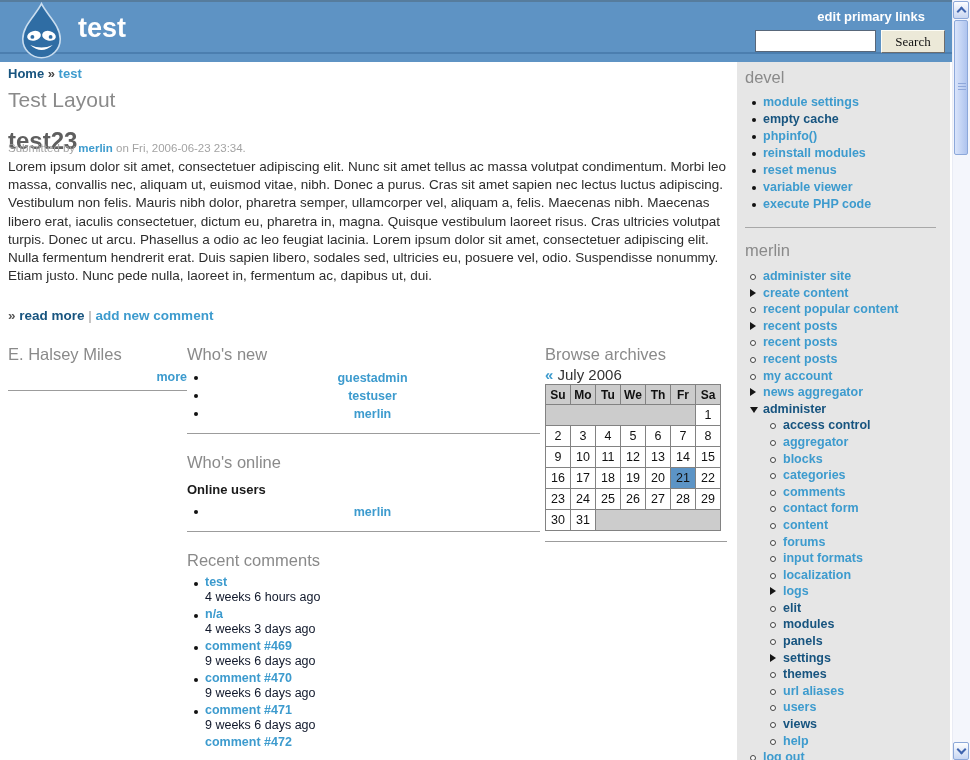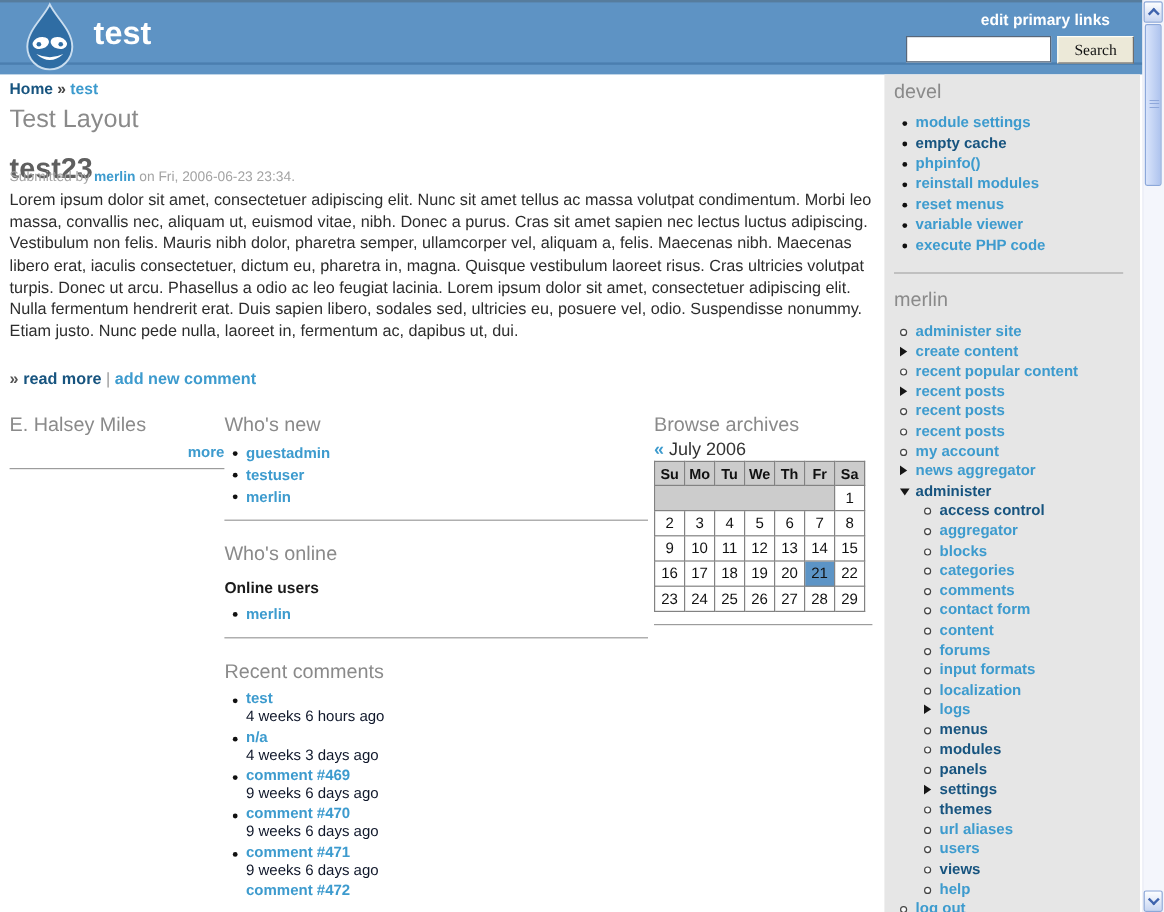--- a/index.html
+++ b/index.html
@@ -37,21 +37,21 @@
   
   .col{position:absolute;top:344px;}
   .col-left{left:8px;width:179px;}
   .col-mid{left:187px;width:353px;}
   .col-right{left:545px;width:182px;}
   .block-title{margin:0;font-size:16.5px;line-height:20px;font-weight:normal;color:#8a8a8a;}
   .hr{border:0;height:0;border-top:1px solid #9c9c9c;}
   .more-link{display:block;text-align:right;margin-top:5px;font-size:12.5px;font-weight:bold;line-height:16px;}
   .col-left .hr{margin-top:5px;}
   ul.plain{list-style:none;margin:5px 0 0 5px;padding:0;}
-  ul.plain li{position:relative;padding-left:13px;line-height:18px;font-size:12.5px;}
+  ul.plain li{position:relative;padding-left:13px;line-height:18px;font-size:12.5px;text-align:center;}
   ul.plain a{font-weight:bold;}
   .b-disc{width:4px;height:4px;background:#111;border-radius:50%;left:2px;top:7px;}
   .b-leaf{width:4px;height:4px;border:1px solid #444;border-radius:50%;background:#fbfbfb;left:0;top:6px;}
   .b-collapsed{width:0;height:0;border-left:6px solid #161616;border-top:4px solid transparent;border-bottom:4px solid transparent;left:0;top:4px;}
   .b-expanded{width:0;height:0;border-top:6px solid #161616;border-left:4px solid transparent;border-right:4px solid transparent;left:0;top:6px;}
   .col-mid .hr{margin:10px 0 18px 0;}
   .status-text{margin:3px 0 0 0;font-size:12.5px;line-height:16px;color:#222;}
   .sub-title{margin:10px 0 0 0;font-size:13px;font-weight:bold;color:#1a1a1a;line-height:16px;}
   ul.comments{list-style:none;margin:5px 0 0 5px;padding:0;}
   ul.comments li{position:relative;padding-left:13px;margin-bottom:3px;font-size:12.5px;line-height:14.5px;}
@@ -223,20 +223,25 @@
             <td>22</td>
           </tr>
           <tr>
             <td>23</td>
             <td>24</td>
             <td>25</td>
             <td>26</td>
             <td>27</td>
             <td>28</td>
             <td>29</td>
+          </tr>
+          <tr>
+            <td>30</td>
+            <td>31</td>
+            <td class="empty" colspan="5"></td>
           </tr>
         </tbody>
     </table>
     <div class="hr"></div>
   </div>
 
   <div class="sidebar">
     <div class="sb-inner">
       <h2 class="sb-title">devel</h2>
       <ul class="sb-list" id="devel-list">
@@ -264,21 +269,21 @@
           <li class="d1"><span class="b b-leaf"></span><a class="lnk">aggregator</a></li>
           <li class="d1"><span class="b b-leaf"></span><a class="lnk">blocks</a></li>
           <li class="d1"><span class="b b-leaf"></span><a class="lnk">categories</a></li>
           <li class="d1"><span class="b b-leaf"></span><a class="lnk">comments</a></li>
           <li class="d1"><span class="b b-leaf"></span><a class="lnk">contact form</a></li>
           <li class="d1"><span class="b b-leaf"></span><a class="lnk">content</a></li>
           <li class="d1"><span class="b b-leaf"></span><a class="lnk">forums</a></li>
           <li class="d1"><span class="b b-leaf"></span><a class="lnk">input formats</a></li>
           <li class="d1"><span class="b b-leaf"></span><a class="lnk">localization</a></li>
           <li class="d1"><span class="b b-collapsed"></span><a class="lnk">logs</a></li>
-          <li class="d1"><span class="b b-leaf"></span><a class="lnkv">menus</a></li>
+          <li class="d1"><span class="b b-leaf"></span><a class="lnkv">elit</a></li>
           <li class="d1"><span class="b b-leaf"></span><a class="lnkv">modules</a></li>
           <li class="d1"><span class="b b-leaf"></span><a class="lnkv">panels</a></li>
           <li class="d1"><span class="b b-collapsed"></span><a class="lnkv">settings</a></li>
           <li class="d1"><span class="b b-leaf"></span><a class="lnkv">themes</a></li>
           <li class="d1"><span class="b b-leaf"></span><a class="lnk">url aliases</a></li>
           <li class="d1"><span class="b b-leaf"></span><a class="lnk">users</a></li>
           <li class="d1"><span class="b b-leaf"></span><a class="lnkv">views</a></li>
           <li class="d1"><span class="b b-leaf"></span><a class="lnk">help</a></li>
           <li class="d0"><span class="b b-leaf"></span><a class="lnk">log out</a></li>
         </ul>

